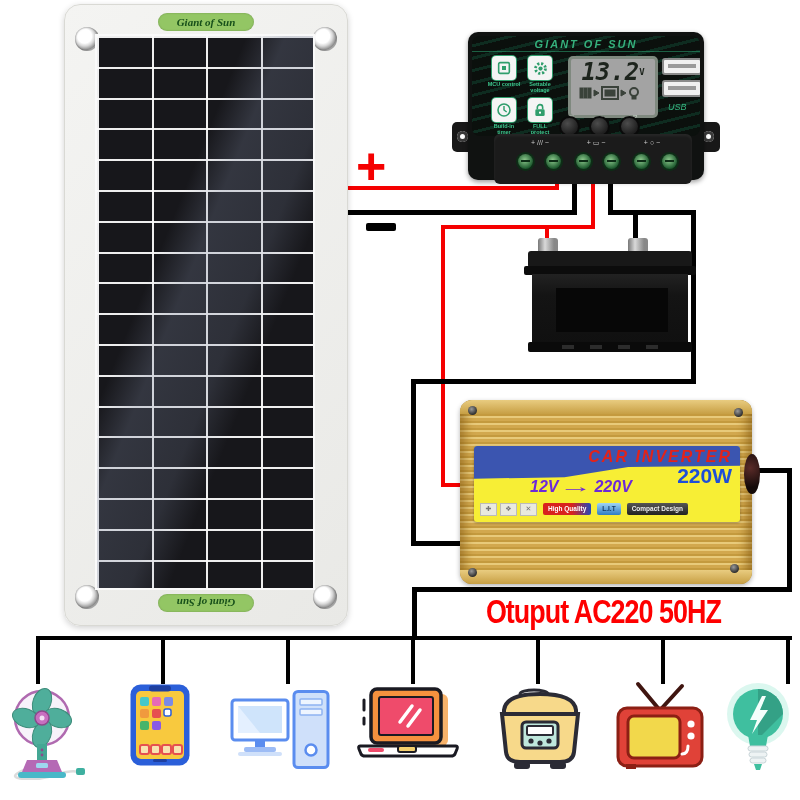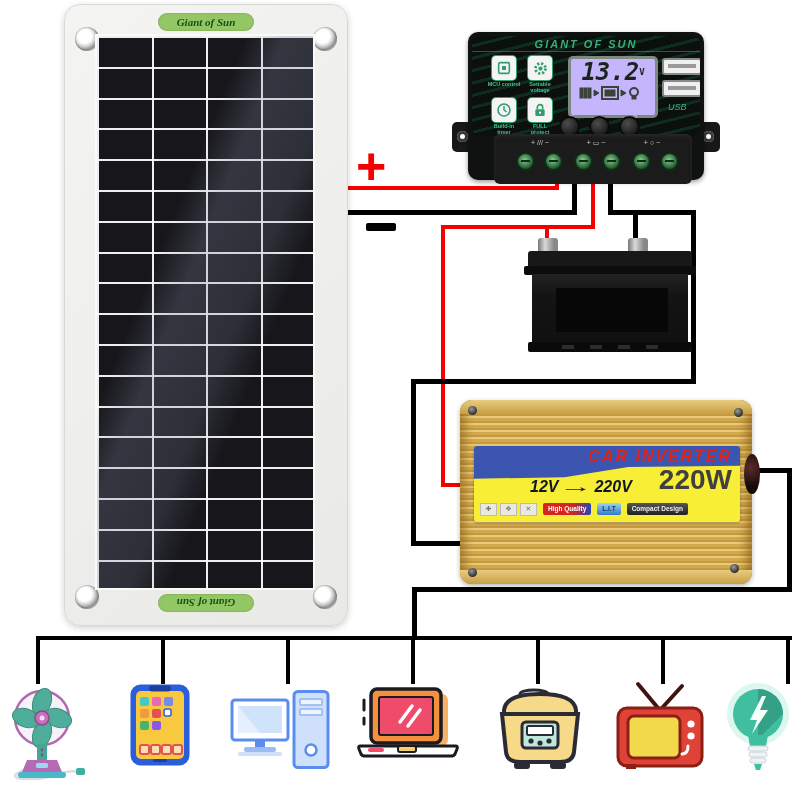--- a/index.html
+++ b/index.html
@@ -46,21 +46,21 @@
   .ctl-face::before{content:"";position:absolute;inset:0;
             background:repeating-linear-gradient(-14deg,rgba(26,150,104,0) 0 9px,rgba(26,150,104,.38) 9px 12px);
             opacity:.55;}
   .ctl-brand{position:absolute;left:0;right:0;top:2px;text-align:center;color:#35b07c;
              font-weight:bold;font-style:italic;font-size:11px;letter-spacing:2px;
              border-bottom:1px solid rgba(46,174,122,.5);padding-bottom:1px;}
   .tile{position:absolute;width:24px;height:24px;background:#f4f4f4;border-radius:4px;
         box-shadow:0 0 0 1px #2f9e6c;display:flex;align-items:center;justify-content:center;}
   .tile-label{position:absolute;width:34px;text-align:center;color:#3cc48c;font-size:5.5px;
               line-height:1.05;font-weight:bold;}
-  .lcd{position:absolute;left:96px;top:20px;width:90px;height:62px;background:#c4b5fd;
+  .lcd{position:absolute;left:96px;top:20px;width:90px;height:62px;background:#a3a3a3;
        border:3px solid #7f897f;border-radius:5px;box-sizing:border-box;text-align:center;}
   .lcd-val{color:#1d241d;font-family:"DejaVu Sans Mono",monospace;font-style:italic;
            font-weight:bold;font-size:24px;line-height:26px;}
   .lcd-unit{font-size:9px;vertical-align:top;font-style:normal;}
   .usb-port{position:absolute;width:40px;height:17px;background:#f0f0f0;border:2px solid #8a8a8a;
             border-radius:3px;box-sizing:border-box;}
   .usb-port::after{content:"";position:absolute;left:4px;top:4px;right:4px;height:4px;background:#9a9a9a;}
   .usb-label{position:absolute;color:#35b07c;font-weight:normal;font-style:italic;font-size:9px;}
   .ctl-btn{position:absolute;width:17px;height:17px;border-radius:50%;
            background:radial-gradient(circle at 38% 32%,#4c4c4c,#1f1f1f 70%);border:2px solid #0a0a0a;}
@@ -93,23 +93,23 @@
   .inv-body{position:absolute;left:8px;top:2px;width:292px;height:184px;border-radius:12px;
             background:repeating-linear-gradient(to bottom,#c49a3e 0 2px,#e8ca7a 2px 4px,#d2a84e 4px 7px);
             box-shadow:inset -6px 0 8px rgba(120,80,10,.5),inset 6px 0 8px rgba(120,80,10,.45),0 2px 5px rgba(0,0,0,.3);}
   .inv-cap{position:absolute;left:8px;width:292px;height:14px;background:linear-gradient(#e9cc80,#c79f44);}
   .inv-label{position:absolute;left:22px;top:48px;width:266px;height:76px;background:#f7ee35;
              border-radius:3px;overflow:hidden;box-shadow:0 1px 3px rgba(0,0,0,.35);}
   .inv-blue{position:absolute;left:0;top:0;width:100%;height:34px;background:#3b55b0;
             clip-path:polygon(0 0,100% 0,100% 58%,58% 62%,34% 92%,0 96%);}
   .inv-title{position:absolute;right:8px;top:2px;color:#e2231a;font-weight:bold;font-style:italic;
              font-size:16px;letter-spacing:2px;}
-  .inv-conv{position:absolute;left:56px;top:32px;color:#0f172a;font-weight:bold;font-style:italic;font-size:16px;}
+  .inv-conv{position:absolute;left:56px;top:32px;color:#6d28d9;font-weight:bold;font-style:italic;font-size:16px;}
   .inv-arrow{display:inline-block;transform:scaleX(2.1);margin:0 10px;}
-  .inv-power{position:absolute;right:8px;top:18px;color:#404040;font-weight:bold;font-size:28px;}
+  .inv-power{position:absolute;right:8px;top:18px;color:#1d4ed8;font-weight:bold;font-size:21px;}
   .badge-row{position:absolute;left:6px;bottom:5px;right:6px;height:16px;display:flex;gap:6px;align-items:center;}
   .mini-icons{display:flex;gap:3px;}
   .mini-icons span{display:inline-block;width:15px;height:11px;background:#e9e9df;border:1px solid #bbb;
                    font-size:7px;line-height:10px;text-align:center;color:#777;}
   .badge{height:12px;border-radius:2px;font-size:6.5px;font-weight:bold;line-height:12px;padding:0 5px;color:#fff;}
   .badge.hq{background:linear-gradient(to right,#d8231e 60%,#2547b8);}
   .badge.lit{background:linear-gradient(#9fd4f5,#2e7cc4);color:#123a66;}
   .badge.cd{background:linear-gradient(#555,#222);color:#eee;}
   .inv-knob{position:absolute;right:-2px;top:56px;width:16px;height:40px;border-radius:50%;
             background:radial-gradient(circle at 40% 35%,#5a2b28,#140a09 70%);}
@@ -291,20 +291,23 @@
             <span>✕</span>
           </div>
         <div class="badge hq">High Quality</div>
         <div class="badge lit">L.I.T</div>
         <div class="badge cd">Compact Design</div>
       </div>
     </div>
     <div class="inv-knob"></div>
   </div>
 
+  <div class="red-caption" style="left:420px;top:596px;width:366px;font-size:28px;">
+    <span class="squash">Otuput AC220 50HZ</span>
+  </div>
 
   <div class="appl" style="left:6px;top:686px;">
     <svg width="88" height="94" viewBox="0 0 88 94">
       <path d="M18 84 Q4 90 12 92 Q30 96 52 88 Q66 84 72 86" fill="none" stroke="#dcdcdc" stroke-width="2.5"></path>
       <rect x="70" y="82" width="9" height="7" rx="2" fill="#3fb0a0"></rect>
       <circle cx="36" cy="32" r="27" fill="#f7f2fa" stroke="#b06ab0" stroke-width="2.5"></circle>
       <g fill="#4fae9b" stroke="#3d8c7a" stroke-width="1">
         <ellipse cx="36" cy="16" rx="9" ry="14" transform="rotate(20 36 16)"></ellipse>
         <ellipse cx="52" cy="32" rx="9" ry="14" transform="rotate(110 52 32)"></ellipse>
         <ellipse cx="36" cy="48" rx="9" ry="14" transform="rotate(200 36 48)"></ellipse>

